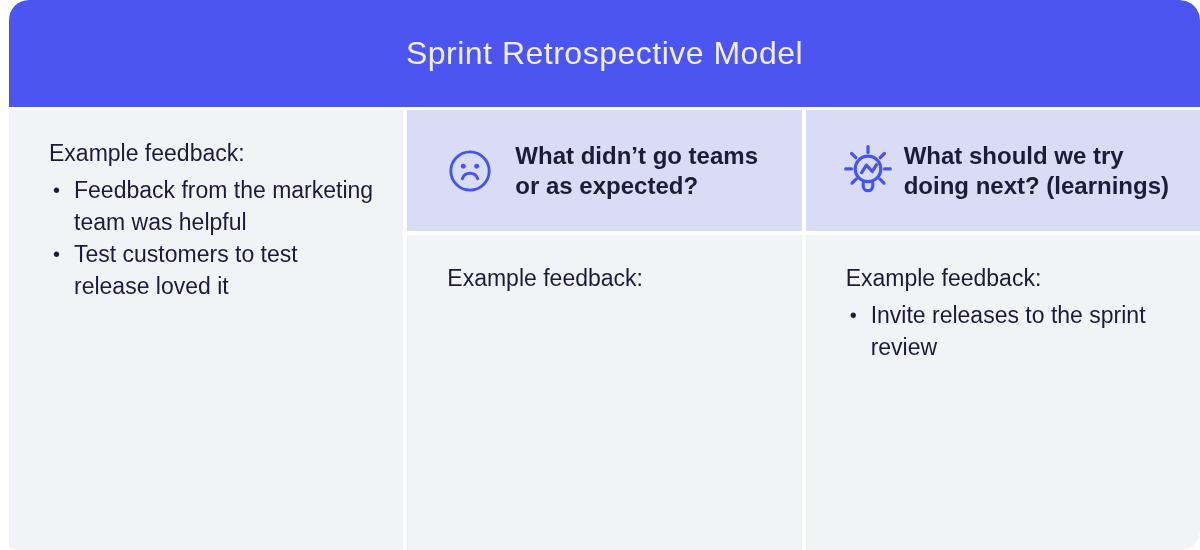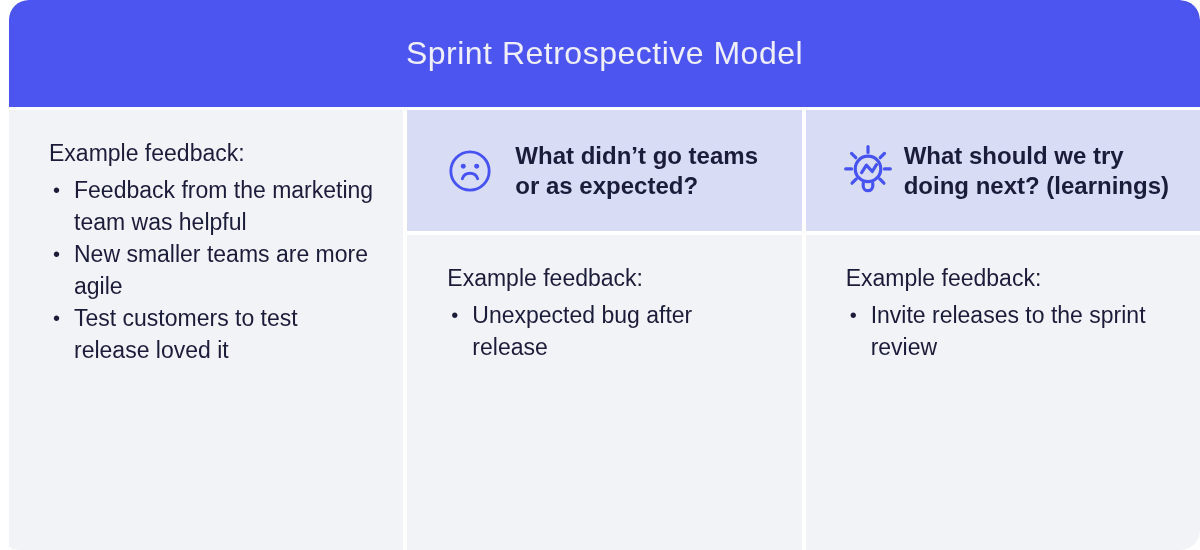--- a/index.html
+++ b/index.html
@@ -100,42 +100,40 @@
     <h1>Sprint Retrospective Model</h1>
   </header>
 
   <div class="grid">
 
     <section class="column">
       <div class="col-body">
         <p class="feedback-label">Example feedback:</p>
         <ul class="bullets">
             <li>Feedback from the marketing team was helpful</li>
-            <li>New smaller teams are more agile</li>
             <li>Test customers to test release loved it</li>
           </ul>
       </div>
     </section>
 
     <section class="column">
       <div class="col-header">
         <span class="icon">
           <svg width="46" height="46" viewBox="0 0 48 48" aria-hidden="true">
             <circle class="stroke" cx="24" cy="24" r="20"></circle>
             <circle class="fill" cx="17" cy="19" r="2.6"></circle>
             <circle class="fill" cx="31" cy="19" r="2.6"></circle>
             <path class="stroke" d="M16 32a8.5 8.5 0 0 1 16 0"></path>
           </svg>
         </span>
         <h2 class="question" style="max-width:250px;">What didn’t go teams or as expected?</h2>
       </div>
       <div class="col-body">
         <p class="feedback-label">Example feedback:</p>
         <ul class="bullets">
-            <li>Unexpected bug after release</li>
           </ul>
       </div>
     </section>
 
     <section class="column">
       <div class="col-header" style="gap:2px;padding-left:28px;align-items:center;">
         <span class="icon">
           <svg width="68" height="68" viewBox="0 0 64 64" aria-hidden="true">
             <circle class="stroke" cx="32" cy="30" r="12"></circle>
             <path class="stroke" d="M27.5 43.5v2.5a4.5 4.5 0 0 0 9 0v-2.5"></path>

